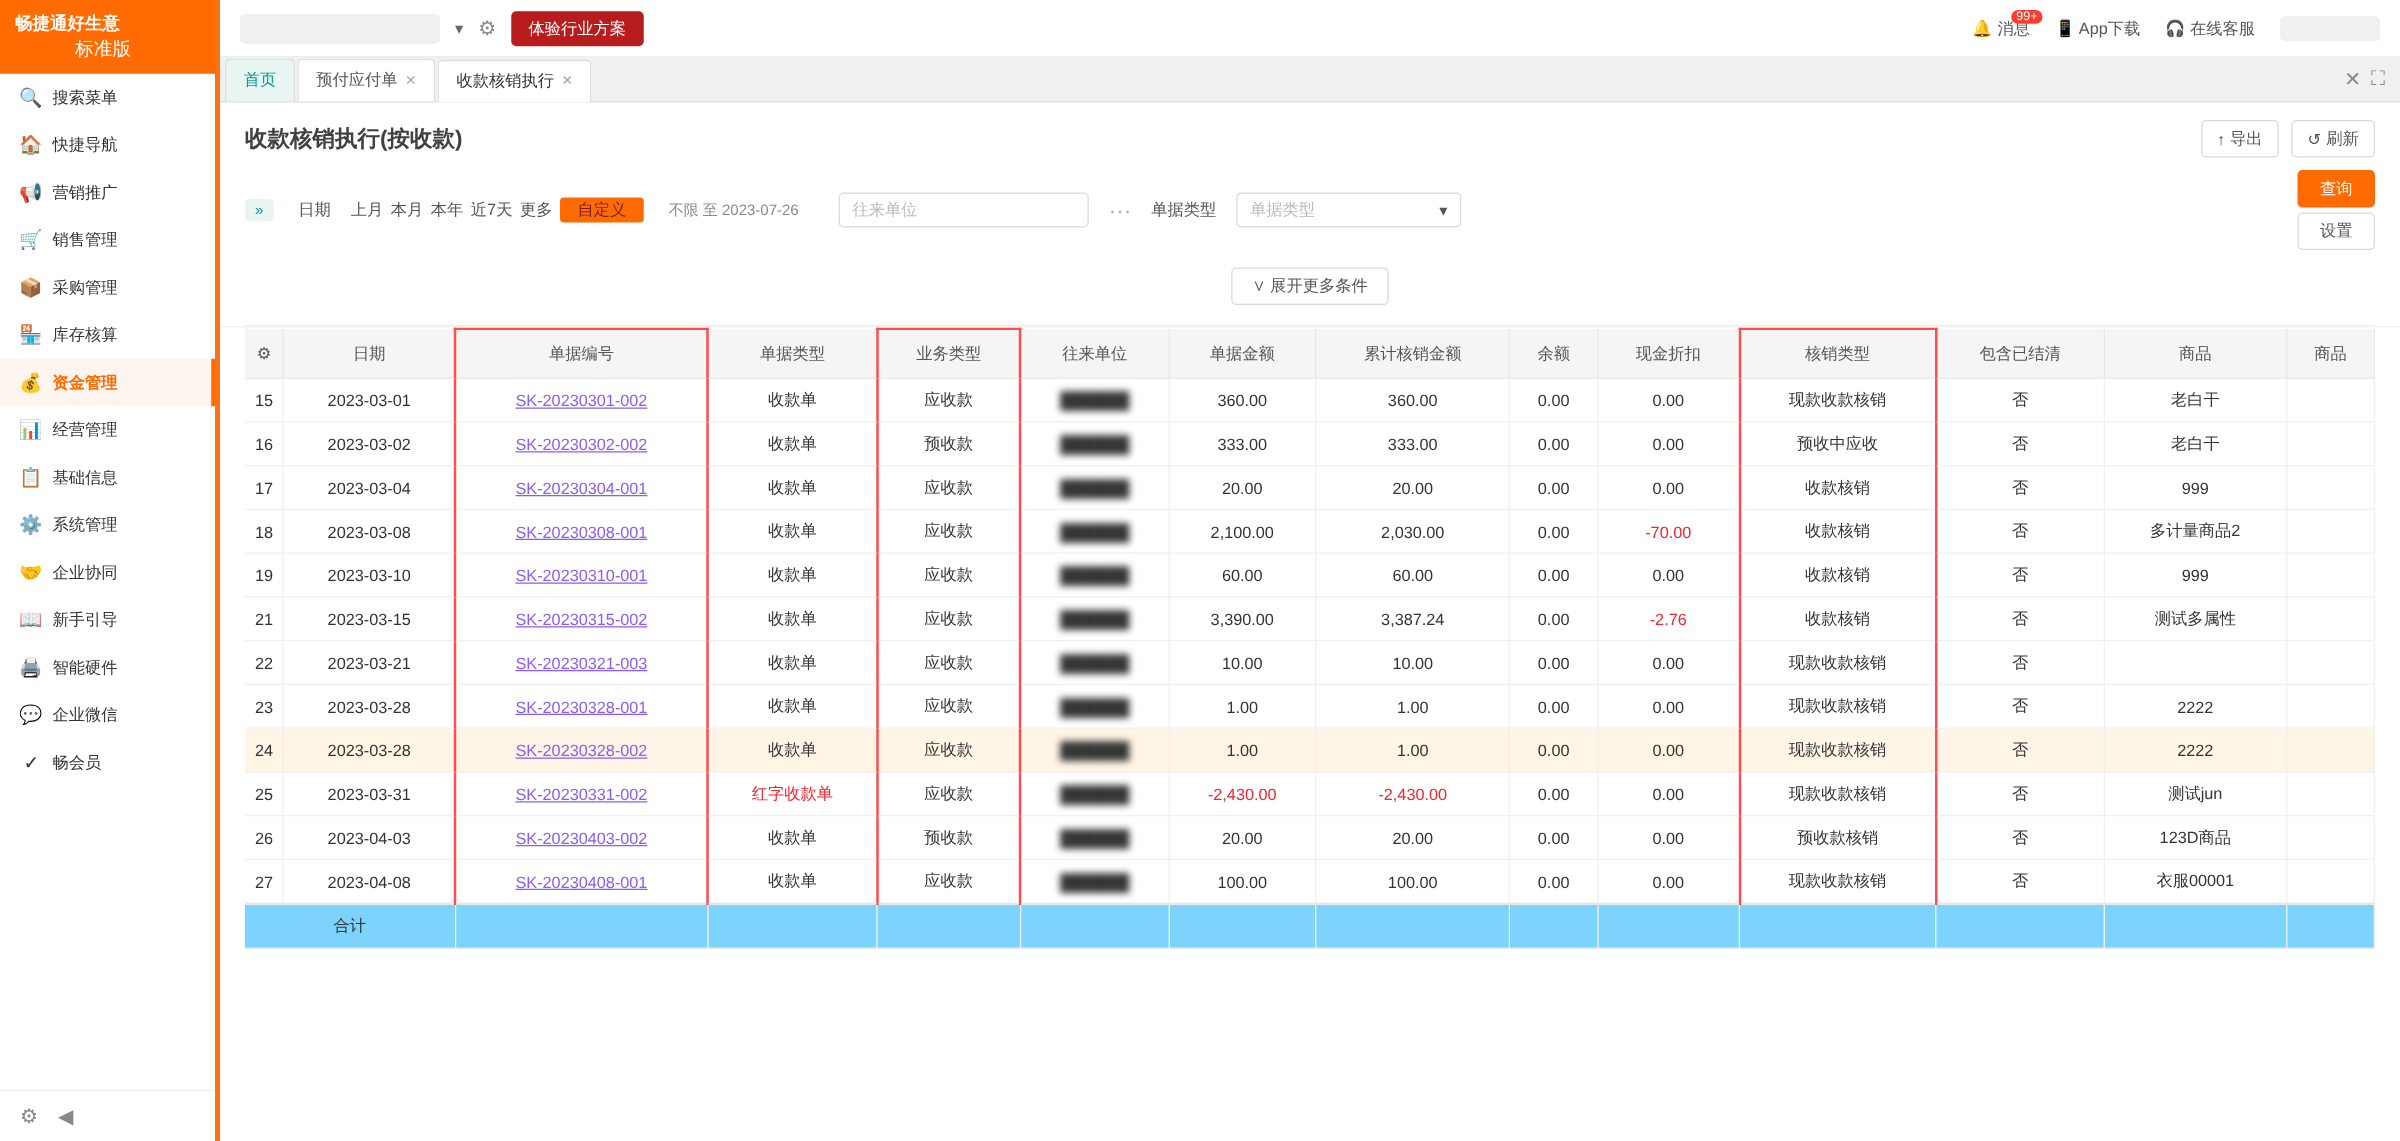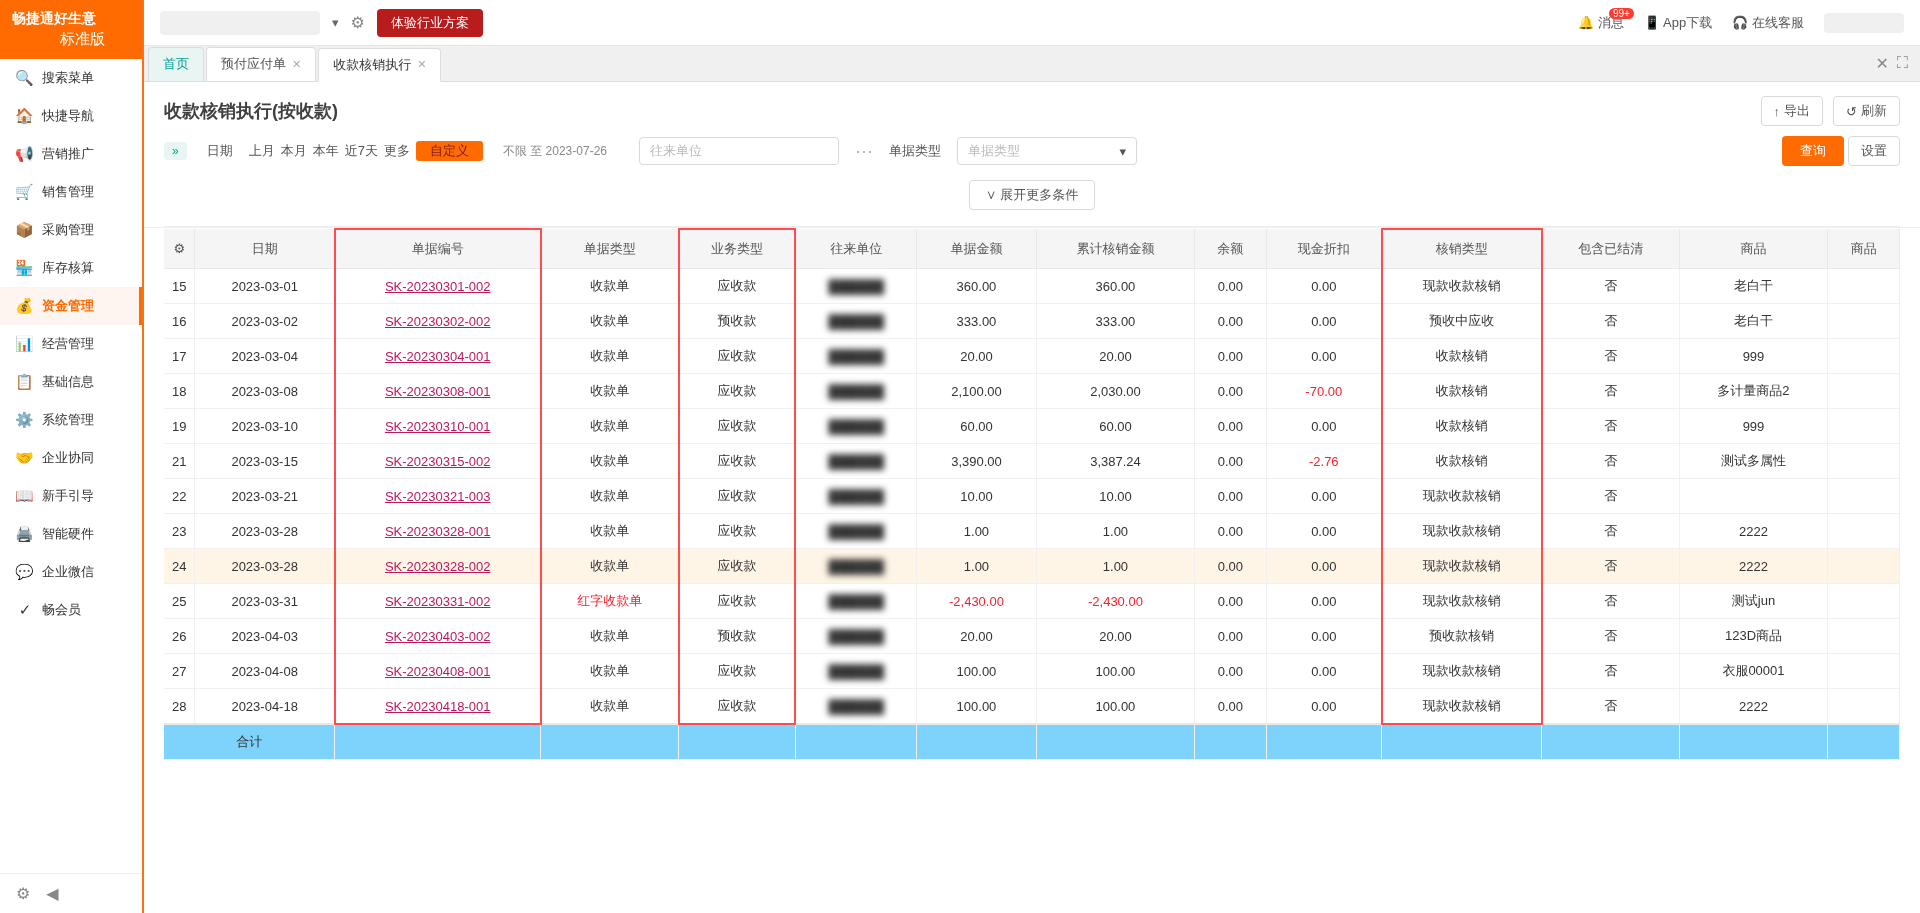--- a/index.html
+++ b/index.html
@@ -1,19 +1,19 @@
 <!DOCTYPE html>
 <html><head>
   <meta charset="utf-8">
   <style>
     * { box-sizing: border-box; margin: 0; padding: 0; }
     body { font-family: 'Microsoft YaHei', Arial, sans-serif; font-size: 13px; background: #f5f5f5; display: flex; height: 913px; overflow: hidden; }
 
     
-    .sidebar { width: 144px; background: #fff; display: flex; flex-direction: column; border-right: 2px solid #f97316; flex-shrink: 0; }
+    .sidebar { width: 176px; background: #fff; display: flex; flex-direction: column; border-right: 4px solid #f97316; flex-shrink: 0; }
     .sidebar-logo { background: #ff6b00; color: #fff; padding: 10px 12px; display: flex; flex-direction: column; }
     .sidebar-logo-title { font-size: 14px; font-weight: bold; }
     .sidebar-logo-sub { font-size: 15px; margin-top: 2px; margin-left: 48px; }
     .sidebar-menu { flex: 1; overflow-y: auto; }
     .sidebar-item { display: flex; align-items: center; padding: 10px 16px; cursor: pointer; color: #333; font-size: 13px; gap: 8px; }
     .sidebar-item.active { background: #fff5f0; color: #ff6b00; font-weight: bold; border-right: 3px solid #ff6b00; }
     .sidebar-item .icon { width: 18px; height: 18px; display: inline-flex; align-items: center; justify-content: center; font-size: 15px; }
     .sidebar-bottom { padding: 10px 16px; display: flex; gap: 16px; border-top: 1px solid #eee; }
     .sidebar-bottom-icon { cursor: pointer; font-size: 16px; color: #888; }
 
@@ -64,21 +64,21 @@
     .expand-more { background: #fff; border: 1px solid #d9d9d9; border-radius: 4px; padding: 5px 16px; cursor: pointer; font-size: 13px; color: #555; margin: 6px auto; display: block; }
 
     
     .table-container { flex: 1; overflow: auto; background: #fff; padding: 0 0 0 0; }
     .table-wrap { padding: 0 20px; }
     table { width: 100%; border-collapse: collapse; font-size: 13px; }
     thead tr { background: #f5f5f5; }
     th { padding: 10px 8px; text-align: center; color: #555; font-weight: 500; border-bottom: 1px solid #e8e8e8; border-right: 1px solid #e8e8e8; white-space: nowrap; }
     td { padding: 8px 8px; text-align: center; color: #333; border-bottom: 1px solid #f0f0f0; border-right: 1px solid #f0f0f0; white-space: nowrap; }
     tr.highlighted td { background: #fff5e6; }
-    .link { color: #be185d; cursor: pointer; text-decoration: underline; }
+    .link { color: #8b5cf6; cursor: pointer; text-decoration: underline; }
     .red-text { color: #f5222d; }
     .red-num { color: #f5222d; }
     .settings-col { width: 30px; }
 
     
     .col-bill-no { border-left: 2px solid #ff4d4f; border-right: 2px solid #ff4d4f; }
     .col-biz-type { border-left: 2px solid #ff4d4f; border-right: 2px solid #ff4d4f; }
     .col-verify-type { border-left: 2px solid #ff4d4f; border-right: 2px solid #ff4d4f; }
 
     th.col-bill-no-h { border-left: 2px solid #ff4d4f; border-right: 2px solid #ff4d4f; border-top: 2px solid #ff4d4f; }
@@ -96,21 +96,21 @@
     ::-webkit-scrollbar-thumb { background: #ccc; border-radius: 3px; }
 
     
     .blurred { filter: blur(3px); user-select: none; }
 
     
     .input-search-area { background: #f0f0f0; border-radius: 4px; height: 24px; width: 160px; display: inline-block; }
 
     .content-area { flex: 1; display: flex; flex-direction: column; overflow: hidden; }
 
-    .filter-actions-right { display: flex; flex-direction: row; gap: 4px; margin-left: auto; }
+    .filter-actions-right { display: flex; flex-direction: column; gap: 4px; margin-left: auto; }
   </style>
 </head>
 <body>
 
 <div class="sidebar">
   <div class="sidebar-logo">
     <span class="sidebar-logo-title">畅捷通好生意</span>
     <span class="sidebar-logo-sub">标准版</span>
   </div>
   <div class="sidebar-menu">
@@ -484,36 +484,20 @@
     <td><span class="blurred">██████</span></td>
     <td class="">100.00</td>
     <td class="">100.00</td>
     <td>0.00</td>
     <td class="">0.00</td>
     <td class="col-verify-type">现款收款核销</td>
     <td>否</td>
     <td>衣服00001</td>
     <td></td>
   </tr>
-              <tr>
-    <td>28</td>
-    <td>2023-04-18</td>
-    <td class="col-bill-no last-row-bill-no"><span class="link">SK-20230418-001</span></td>
-    <td class="">收款单</td>
-    <td class="col-biz-type last-row-biz-type">应收款</td>
-    <td><span class="blurred">██████</span></td>
-    <td class="">100.00</td>
-    <td class="">100.00</td>
-    <td>0.00</td>
-    <td class="">0.00</td>
-    <td class="col-verify-type last-row-verify-type">现款收款核销</td>
-    <td>否</td>
-    <td>2222</td>
-    <td></td>
-  </tr>
               <tr class="footer-row">
   <td colspan="2">合计</td>
   <td></td>
   <td></td>
   <td></td>
   <td></td>
   <td></td>
   <td></td>
   <td></td>
   <td></td>

